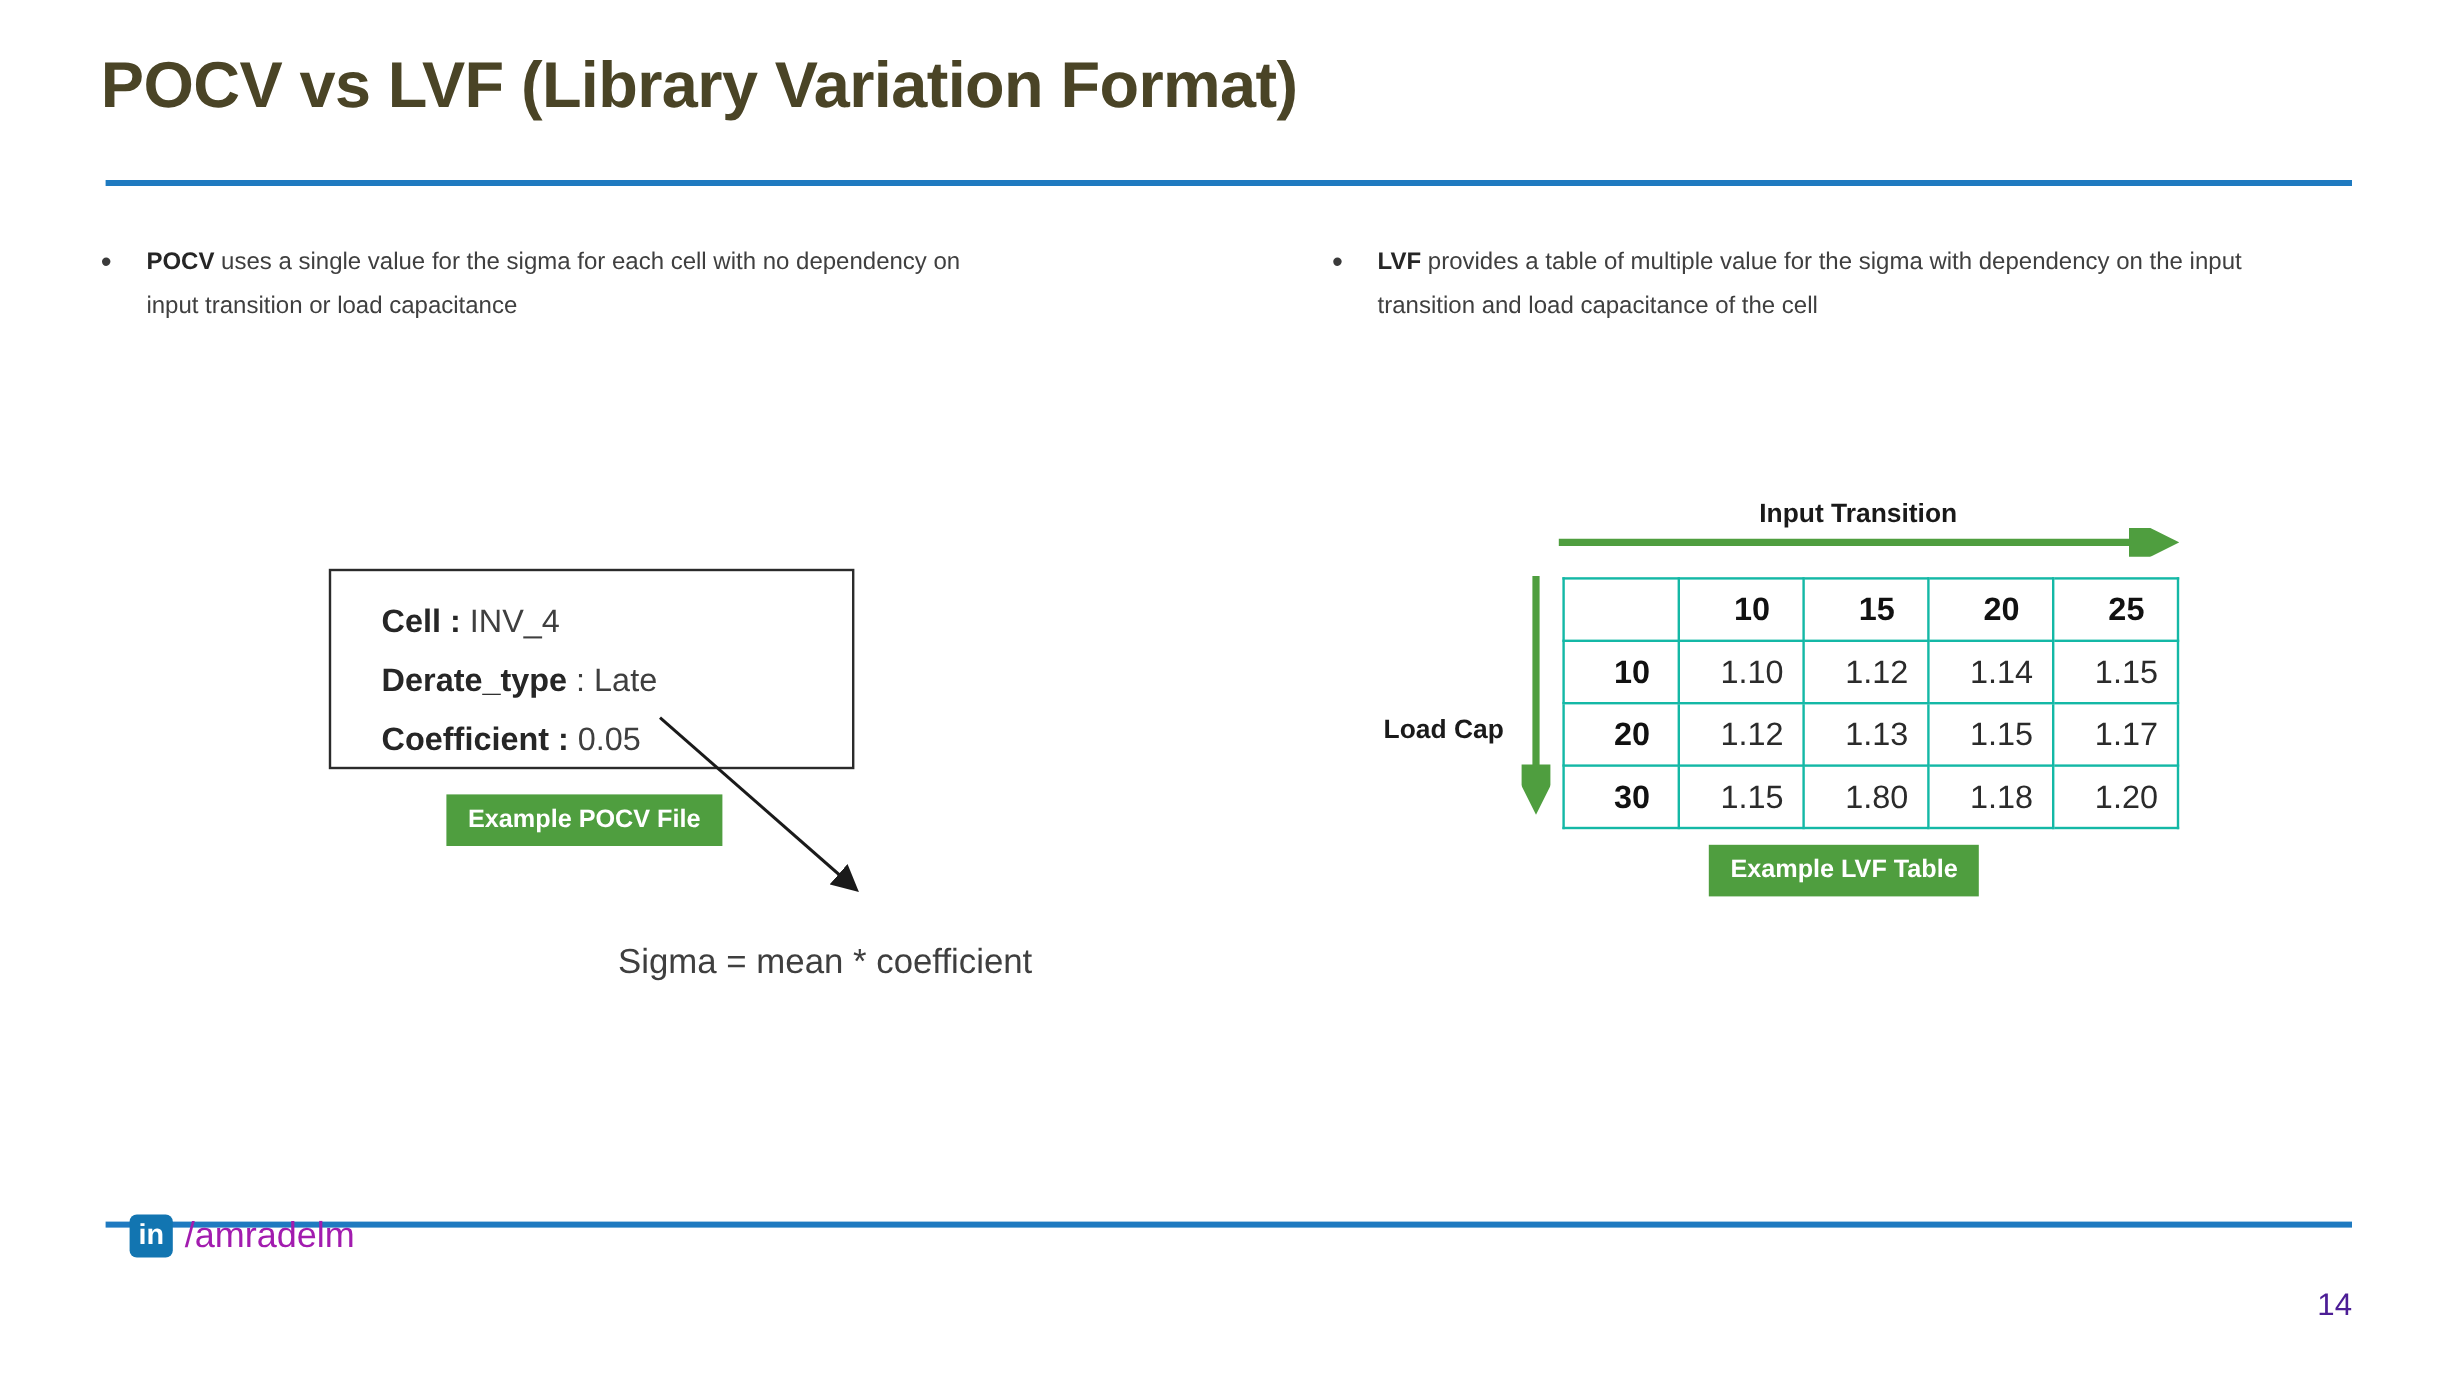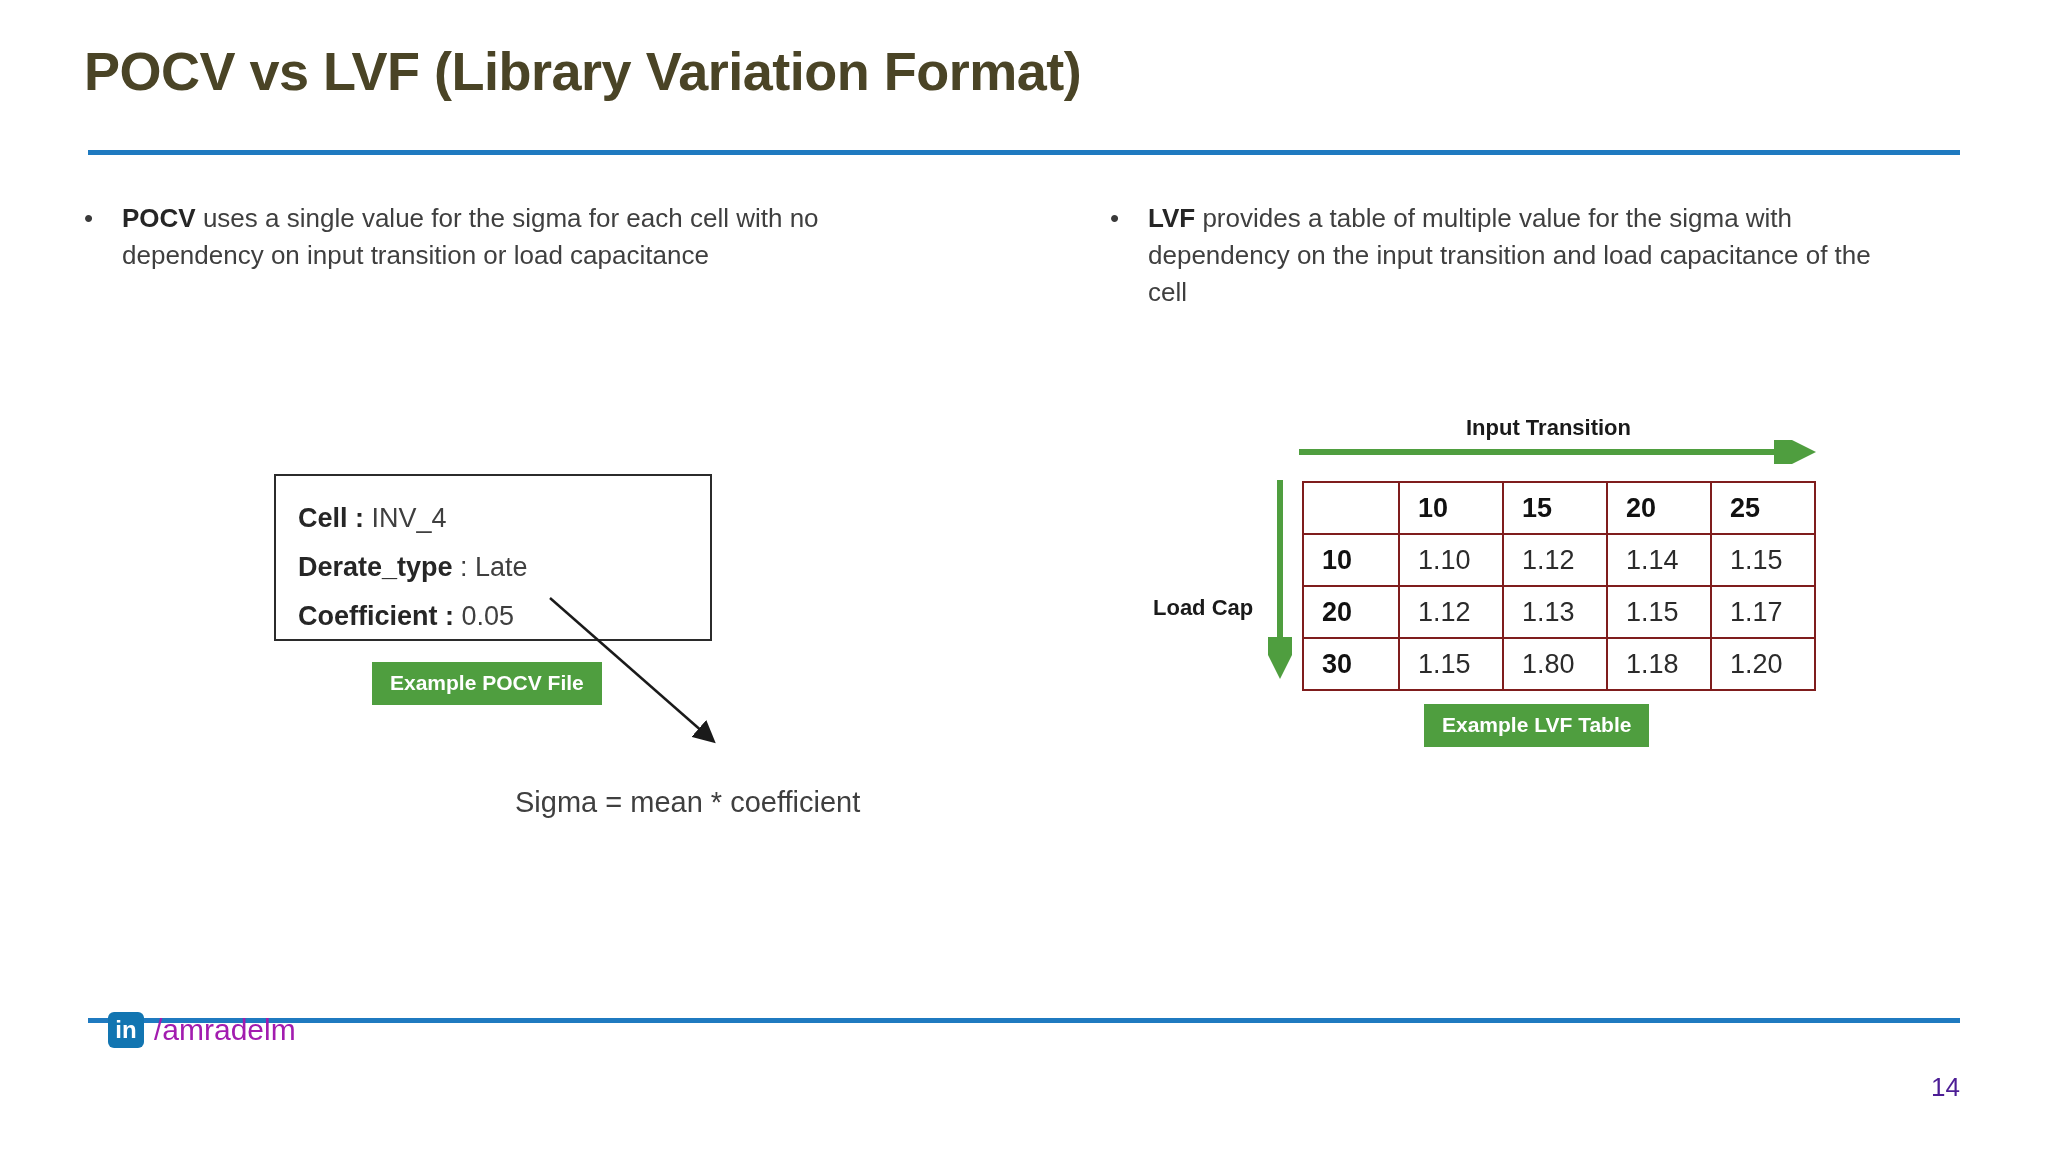--- a/index.html
+++ b/index.html
@@ -37,42 +37,42 @@
   
   .bullet-col { position: absolute; display: flex; }
   .bullet-left  { left: 84px;  top: 200px; width: 760px; }
   .bullet-right { left: 1110px; top: 200px; width: 790px; }
   .bullet-dot {
     width: 38px; flex: 0 0 38px;
     font-size: 26px; line-height: 37px;
     color: #3a3a3a;
   }
   .bullet-text {
-    font-size: 26px;
+    font-size: 20px;
     line-height: 37px;
     color: #3f3f3f;
   }
   .bullet-text b { color: #262626; font-weight: bold; }
 
   
   .pocv-box {
     position: absolute;
     left: 274px; top: 474px;
     width: 438px; height: 167px;
     border: 2px solid #2b2b2b;
     background: #fff;
     padding: 18px 0 0 22px;
   }
   .pocv-line {
     font-size: 27px;
     line-height: 49px;
     color: #3f3f3f;
     white-space: nowrap;
   }
-  .pocv-line b { color: #262626; font-weight: bold; }
+  .pocv-line b { color: #262626; font-weight: bold; margin-left: 20px; }
 
   .badge {
     position: absolute;
     background: #4f9e3f;
     color: #ffffff;
     font-size: 21px;
     font-weight: bold;
     padding: 9px 18px 10px 18px;
     white-space: nowrap;
   }
@@ -107,25 +107,25 @@
     white-space: nowrap;
   }
 
   .lvf-table {
     position: absolute;
     left: 1302px; top: 481px;
     border-collapse: collapse;
     background: #fff;
   }
   .lvf-table td {
-    border: 2px solid #7f1d1d;
+    border: 2px solid #14b8a6;
     width: 104px; height: 52px;
     font-size: 27px;
     color: #2b2b2b;
-    text-align: left;
+    text-align: center;
     padding-left: 18px;
     vertical-align: middle;
   }
   .lvf-table td.corner { width: 96px; }
   .lvf-table td.hdr { font-weight: bold; color: #111; }
 
   
   .footer-handle {
     position: absolute;
     left: 108px; top: 1012px;

